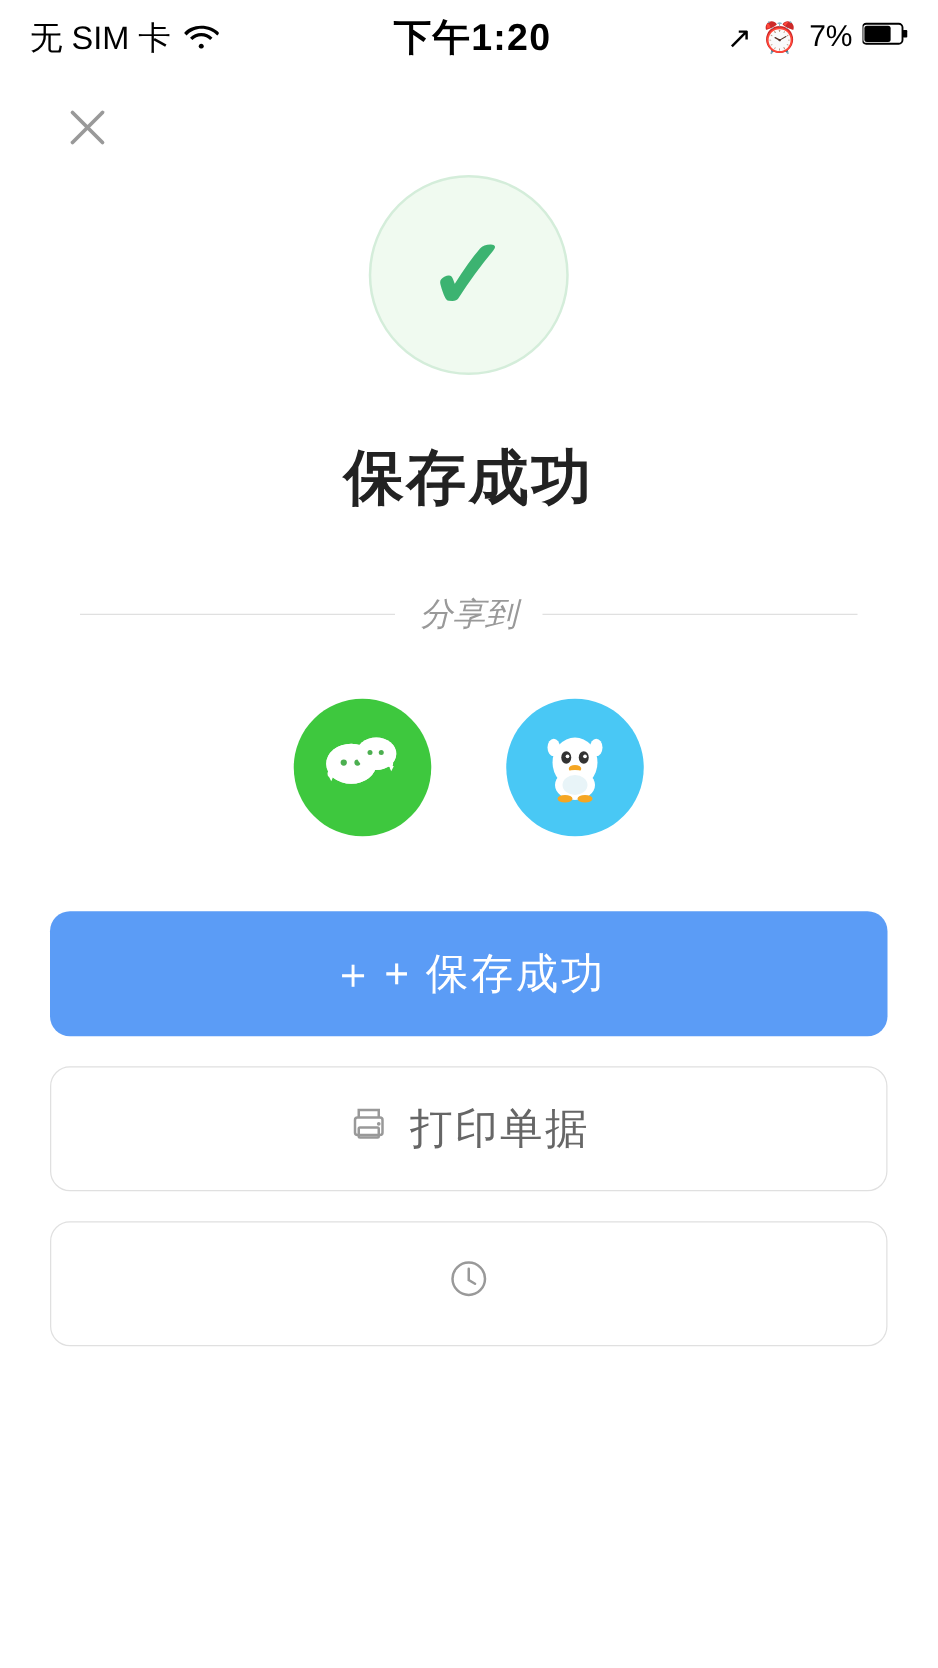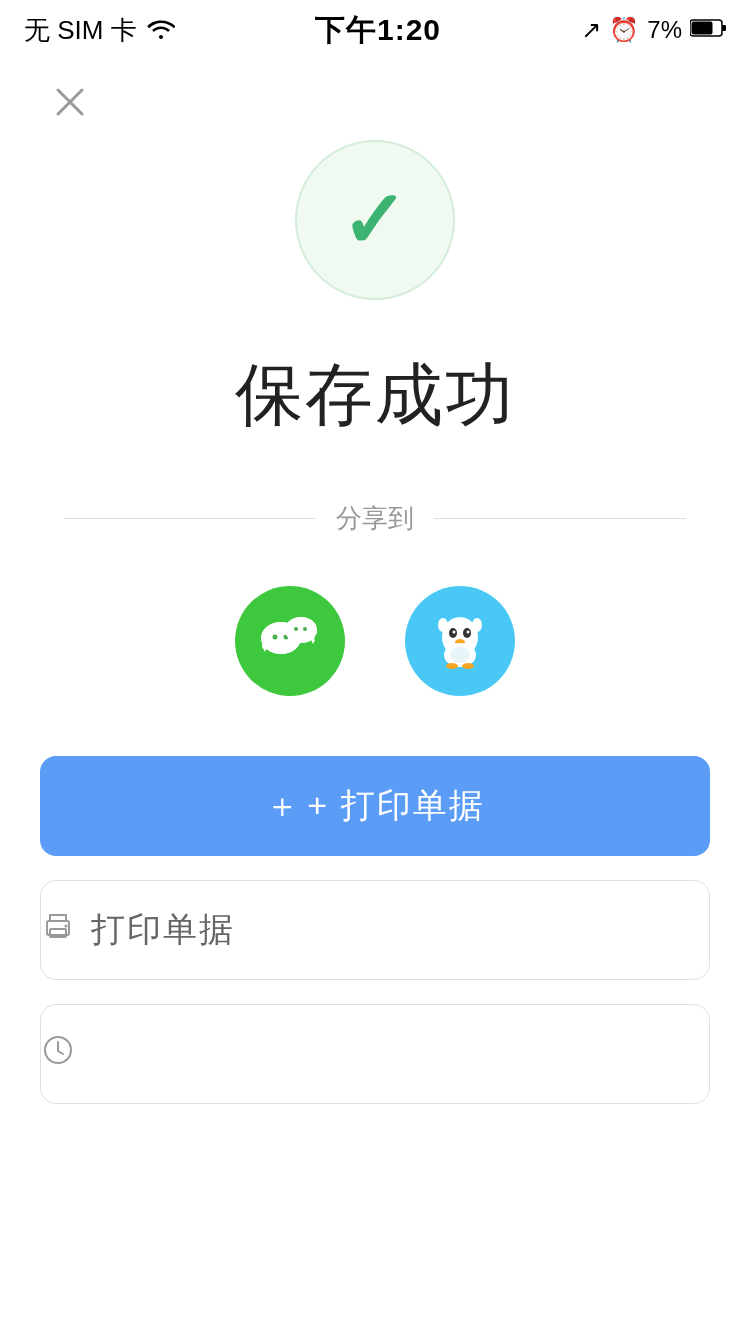--- a/index.html
+++ b/index.html
@@ -95,32 +95,33 @@
 
     .checkmark {
       color: #3cb371;
       font-size: 80px;
       line-height: 1;
       font-weight: bold;
     }
 
     
     .success-title {
-      font-size: 68px;
+      font-size: 48px;
       color: #222;
-      font-weight: 400;
+      font-weight: 700;
       margin-bottom: 60px;
       letter-spacing: 2px;
     }
 
     
     .share-section {
       width: 100%;
       padding: 0 64px;
       margin-bottom: 60px;
+      font-style: italic;
     }
 
     .share-divider {
       display: flex;
       align-items: center;
       gap: 20px;
       margin-bottom: 50px;
     }
 
     .divider-line {
@@ -198,21 +199,21 @@
     }
 
     .btn-secondary {
       width: 100%;
       height: 100px;
       border-radius: 16px;
       background: #fff;
       border: 1px solid #e0e0e0;
       display: flex;
       align-items: center;
-      justify-content: flex-start;
+      justify-content: center;
       gap: 16px;
       cursor: pointer;
       font-size: 34px;
       color: #666;
       font-weight: 400;
       letter-spacing: 2px;
     }
   </style>
 </head>
 <body>
@@ -316,21 +317,21 @@
           <ellipse cx="47" cy="14" rx="5" ry="7" fill="white"></ellipse>
         </svg>
       </button>
     </div>
   </div>
 
   <div class="action-buttons">
 
     <button class="btn-primary">
       <span>＋</span>
-      <span style="margin-left:-10px;">+ 打印单据</span>
+      <span style="margin-left:-10px;">+ 保存成功</span>
     </button>
 
     <button class="btn-secondary">
       <span>
         <svg width="34" height="34" viewBox="0 0 34 34" fill="none">
           <rect x="6" y="12" width="22" height="14" rx="2" fill="none" stroke="#999" stroke-width="2"></rect>
           <rect x="9" y="20" width="16" height="8" rx="1" fill="none" stroke="#999" stroke-width="2"></rect>
           <path d="M9 12V6h16v6" fill="none" stroke="#999" stroke-width="2"></path>
           <circle cx="25" cy="17" r="1.5" fill="#999"></circle>
         </svg>

